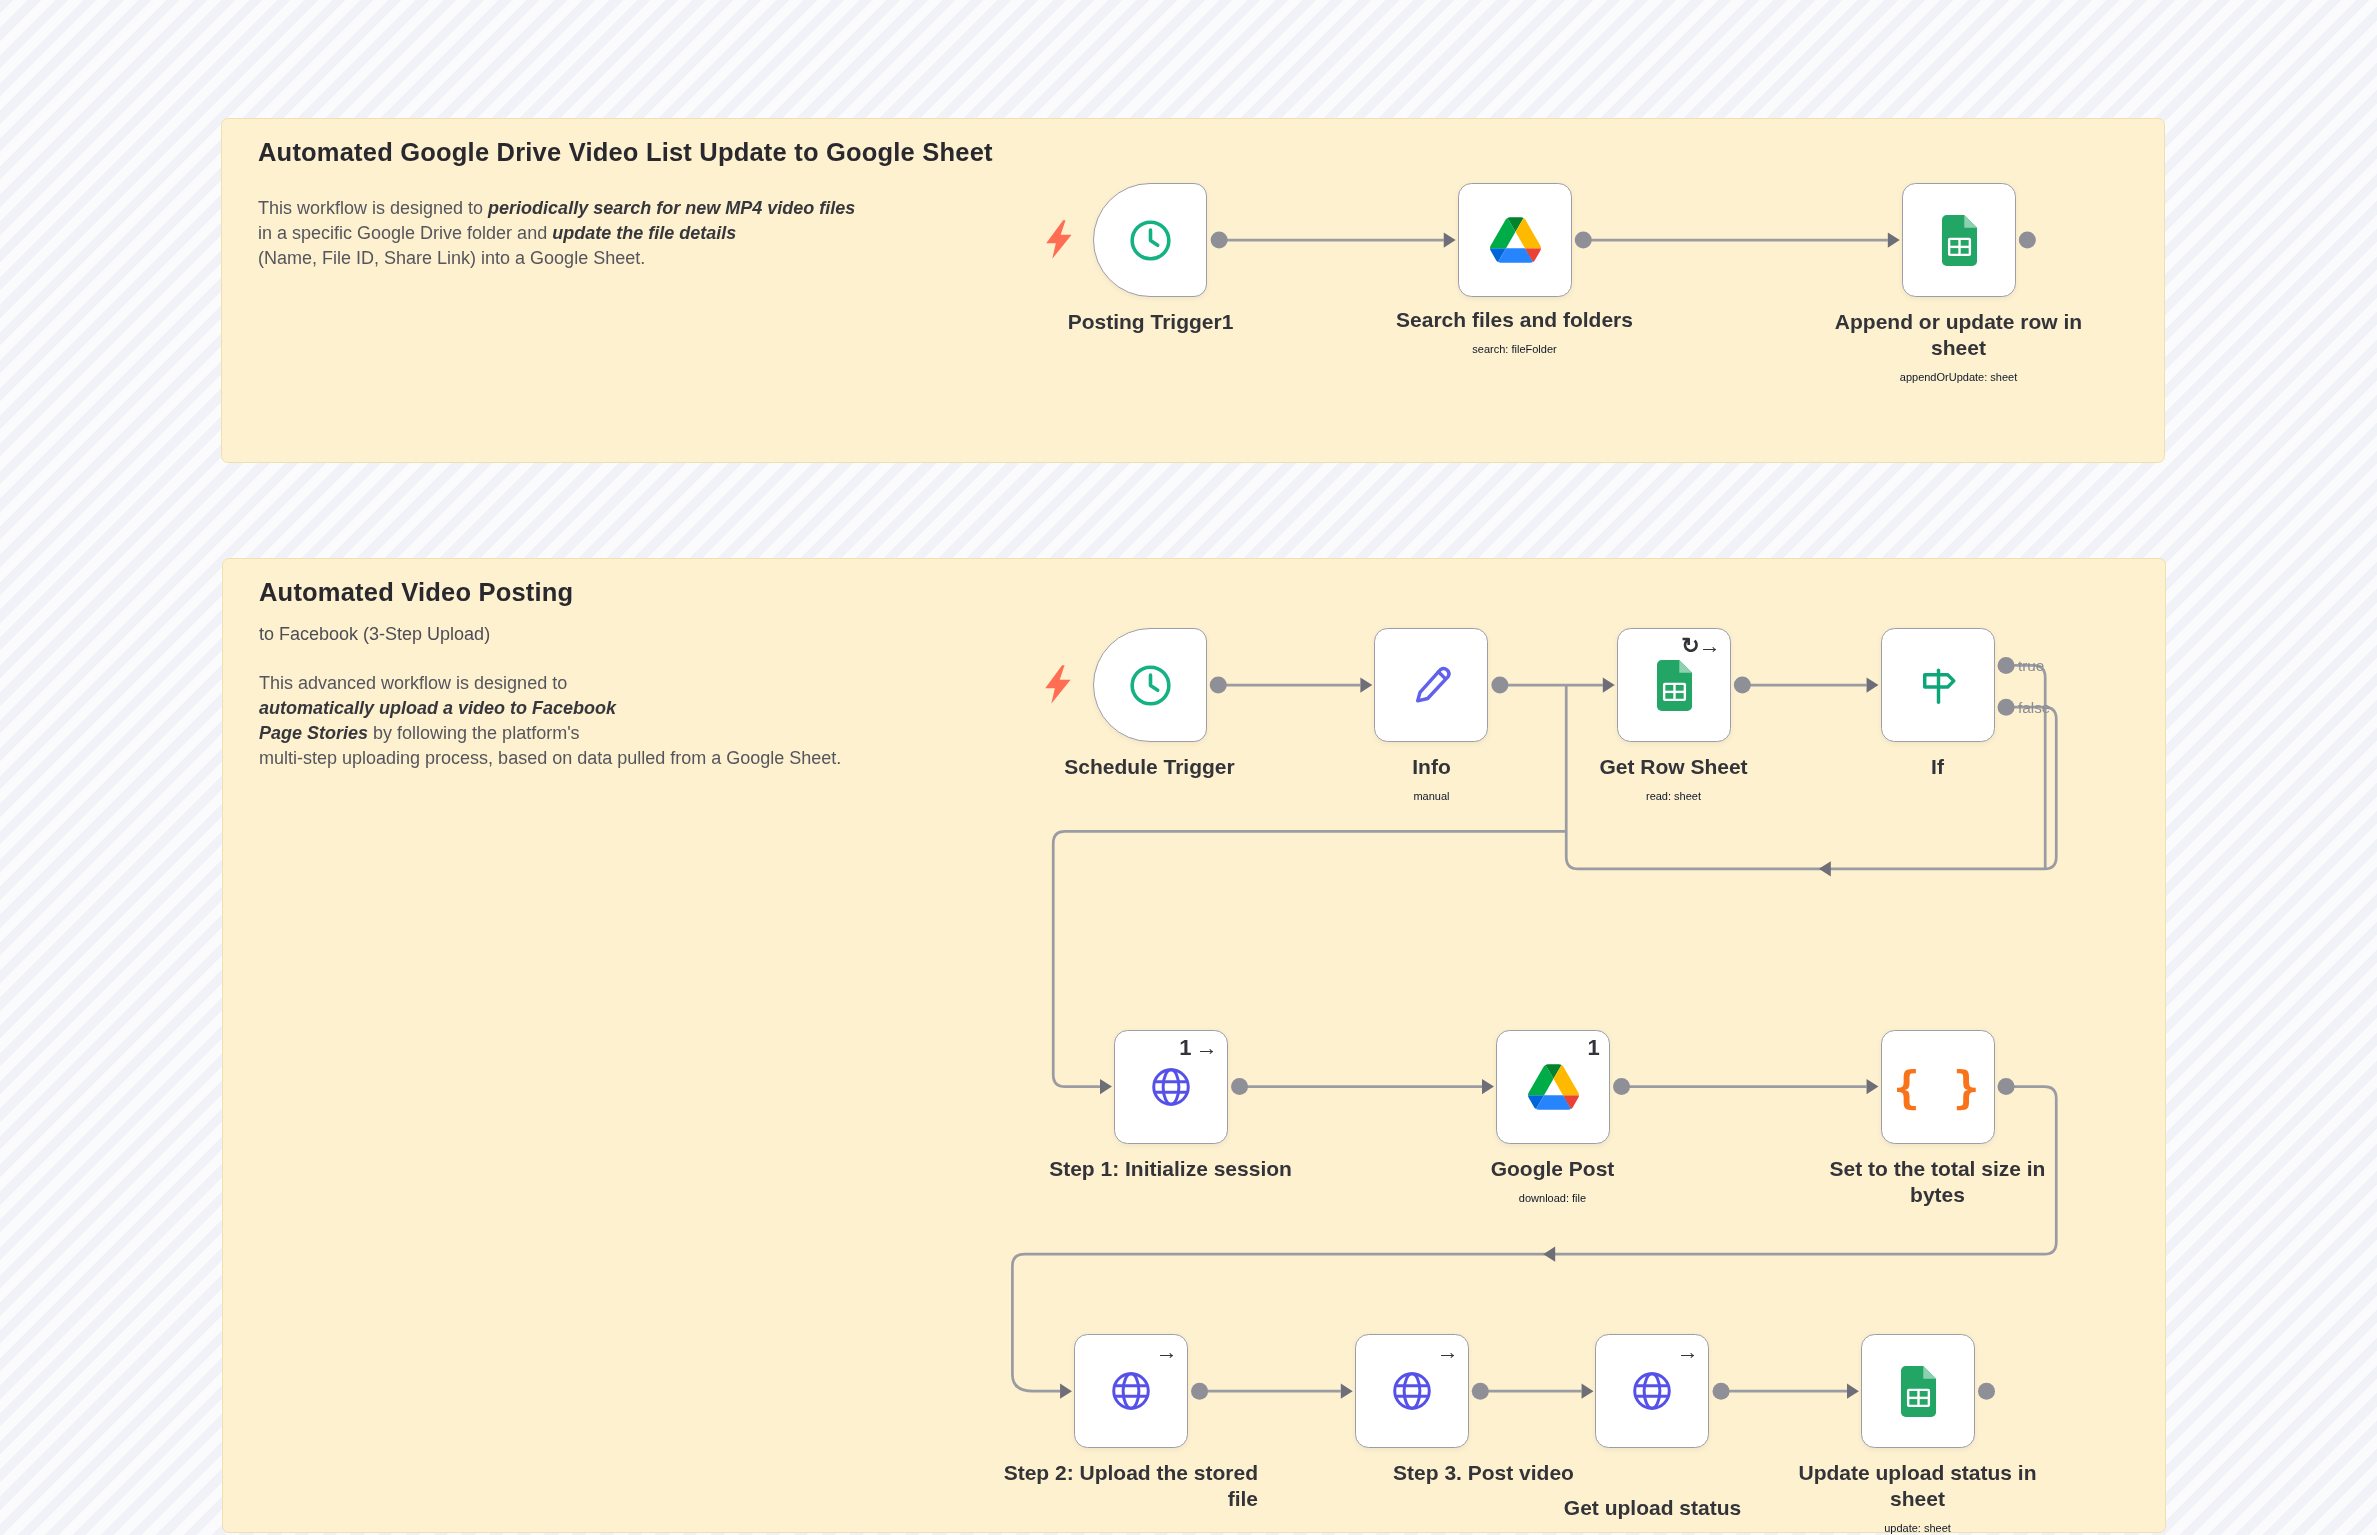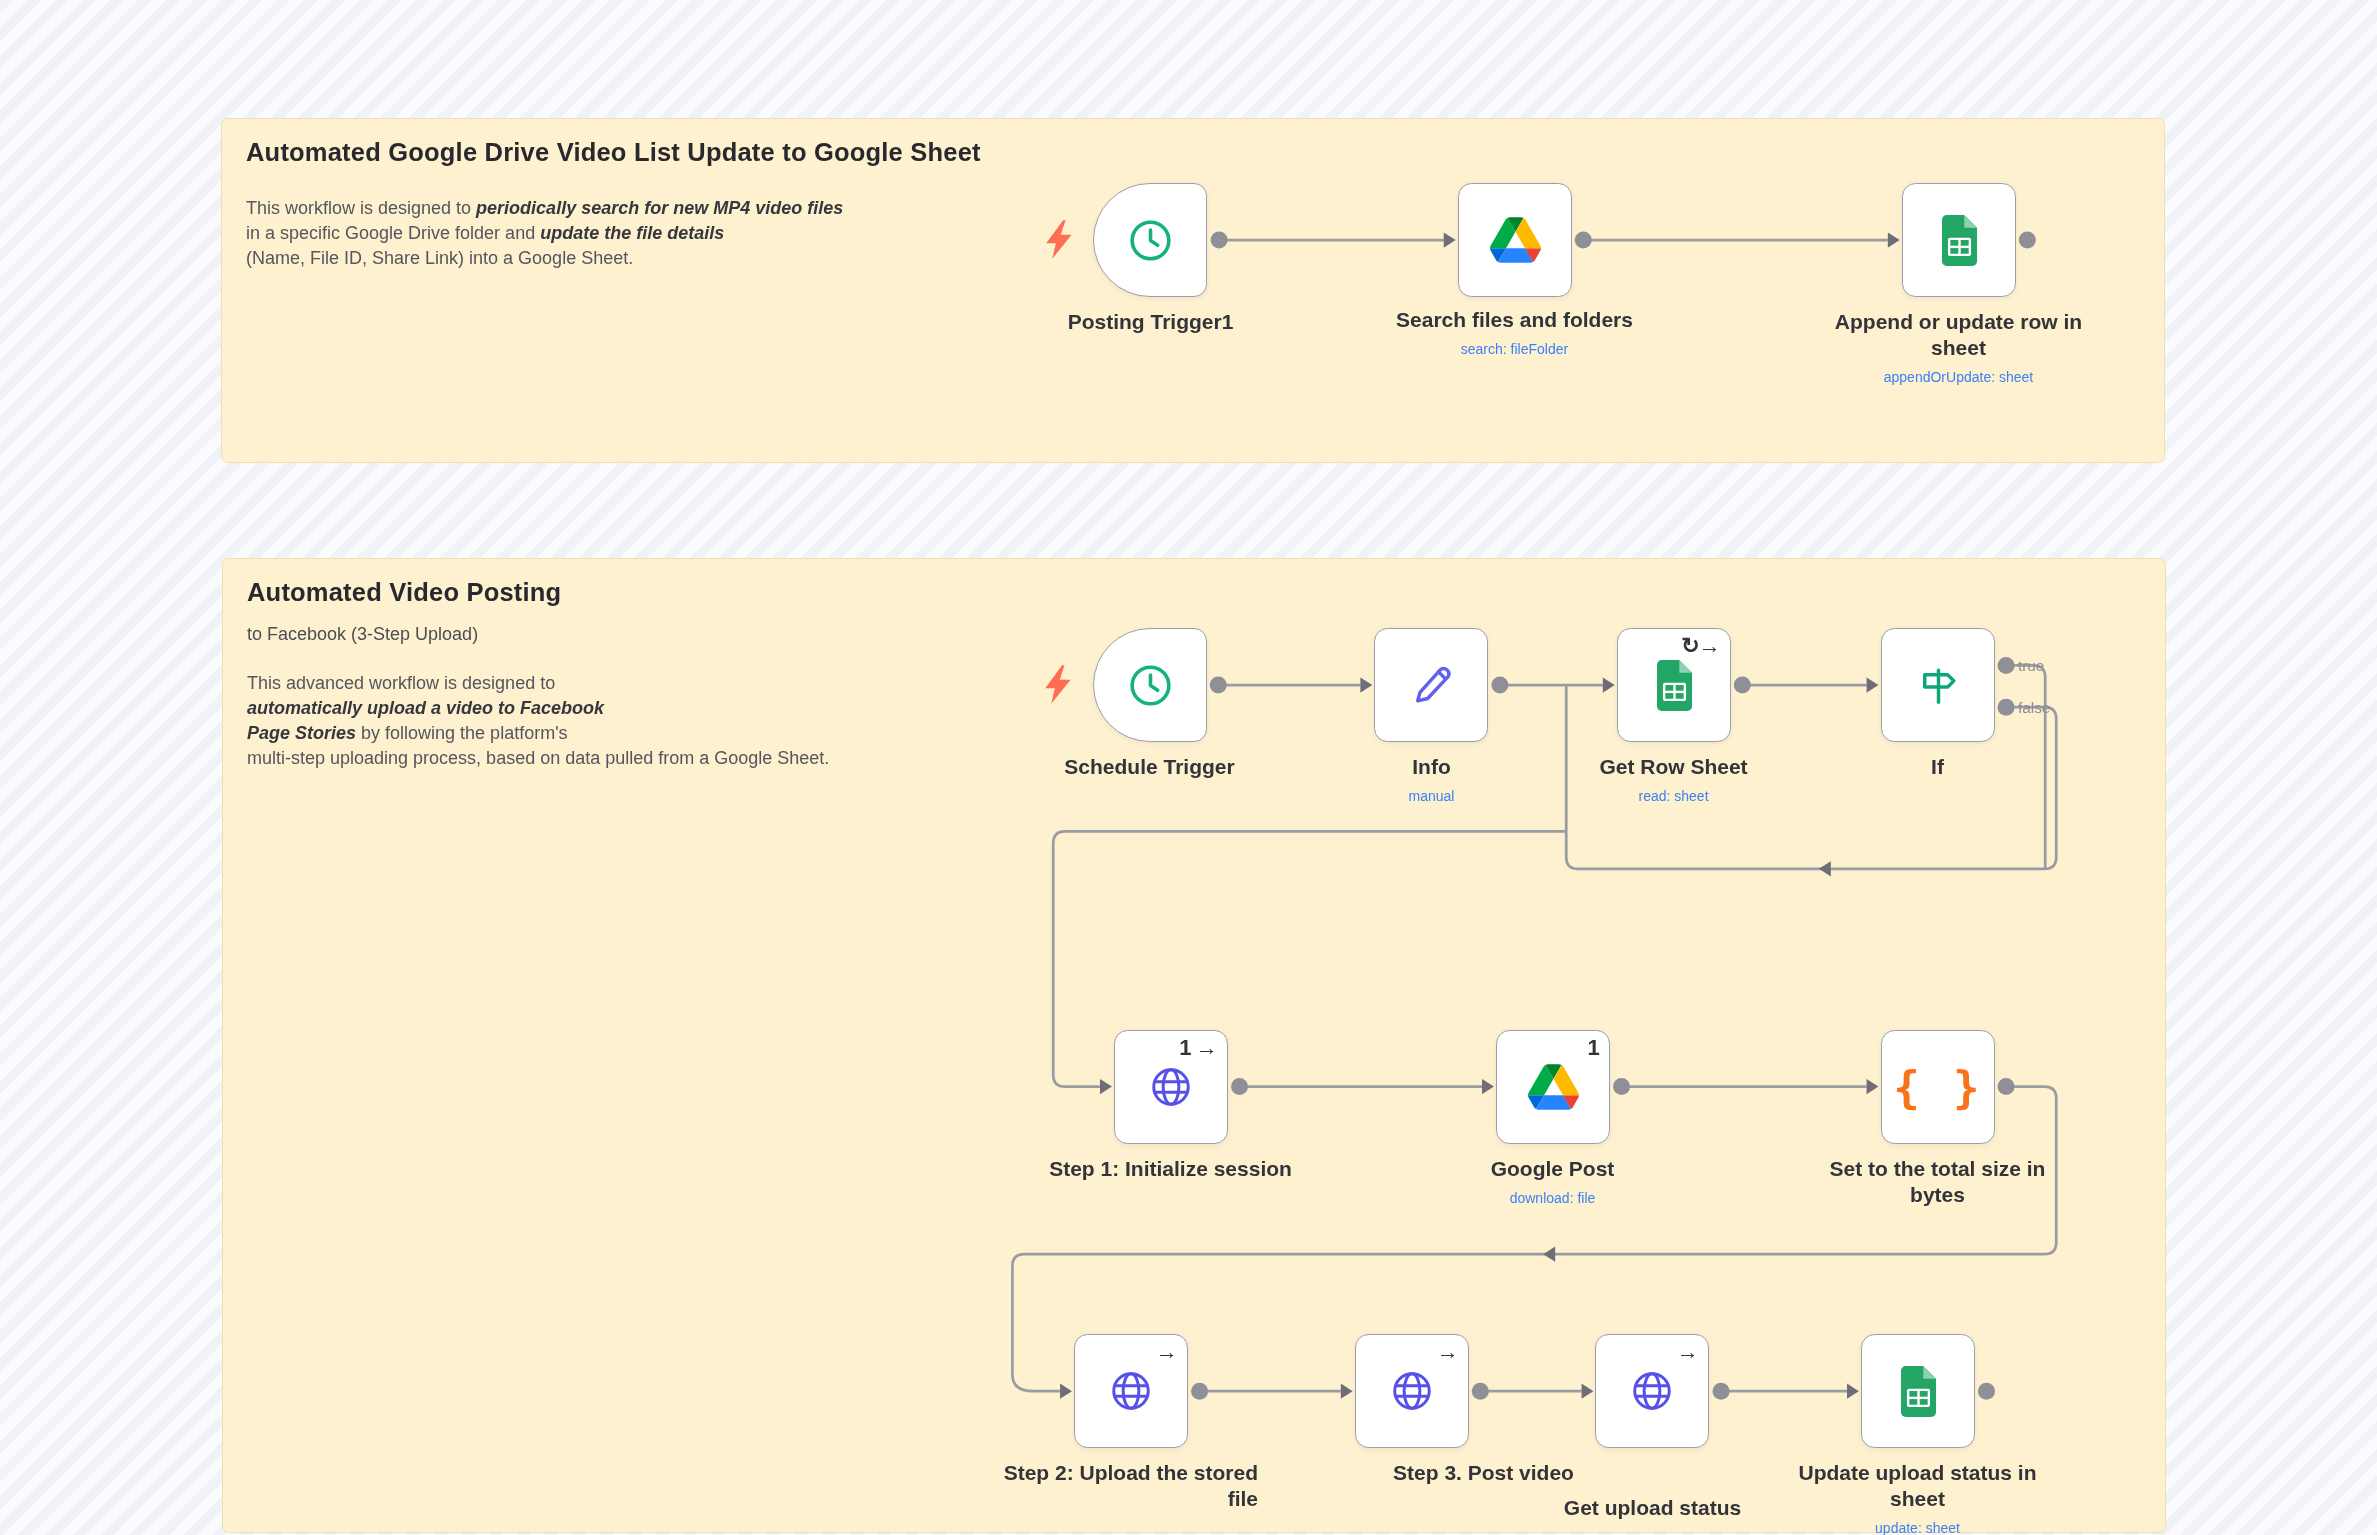--- a/index.html
+++ b/index.html
@@ -13,21 +13,21 @@
   }
   #canvas{position:relative;width:2377px;height:1536px;}
 
   
   .sticky{
     position:absolute;
     background:#fdf1cf;
     border:0.9px solid #efe0b2;
     border-radius:6.8px;
     box-sizing:border-box;
-    padding:19px 24px;
+    padding:19px 36px;
     z-index:0;
   }
   .sticky h1{
     margin:0 0 29px 0;
     font-size:25.5px;font-weight:700;color:#28282e;
     letter-spacing:0.2px;
   }
   .sticky .subtitle{
     font-size:18px;color:#4d4d56;margin:-12px 0 25.5px 0;
   }
@@ -58,21 +58,21 @@
     font-family:"DejaVu Sans Mono", monospace;
     font-size:44px;font-weight:700;color:#f9731a;letter-spacing:3.4px;
   }
   .node-label{
     position:absolute;width:255px;
     text-align:center;
     font-size:21px;font-weight:600;color:#33333a;line-height:26px;
     z-index:2;
   }
   .node-label .sub{
-    font-size:14px;font-weight:400;color:#3b82f6;margin-top:2.6px;
+    font-size:11px;font-weight:400;color:#0f172a;margin-top:2.6px;
   }
   .port-label{
     position:absolute;font-size:15.3px;color:#8c8c95;z-index:3;
   }
   .bolt{position:absolute;z-index:3;}
   svg.wires{position:absolute;left:0;top:0;z-index:1;}
   svg.wires path, svg.wires line{stroke:#9b9ba4;stroke-width:3.2;fill:none;}
   svg.wires circle{fill:#8f8f98;stroke:none;}
   svg.wires polygon{fill:#6e6e78;stroke:none;}
 </style>

